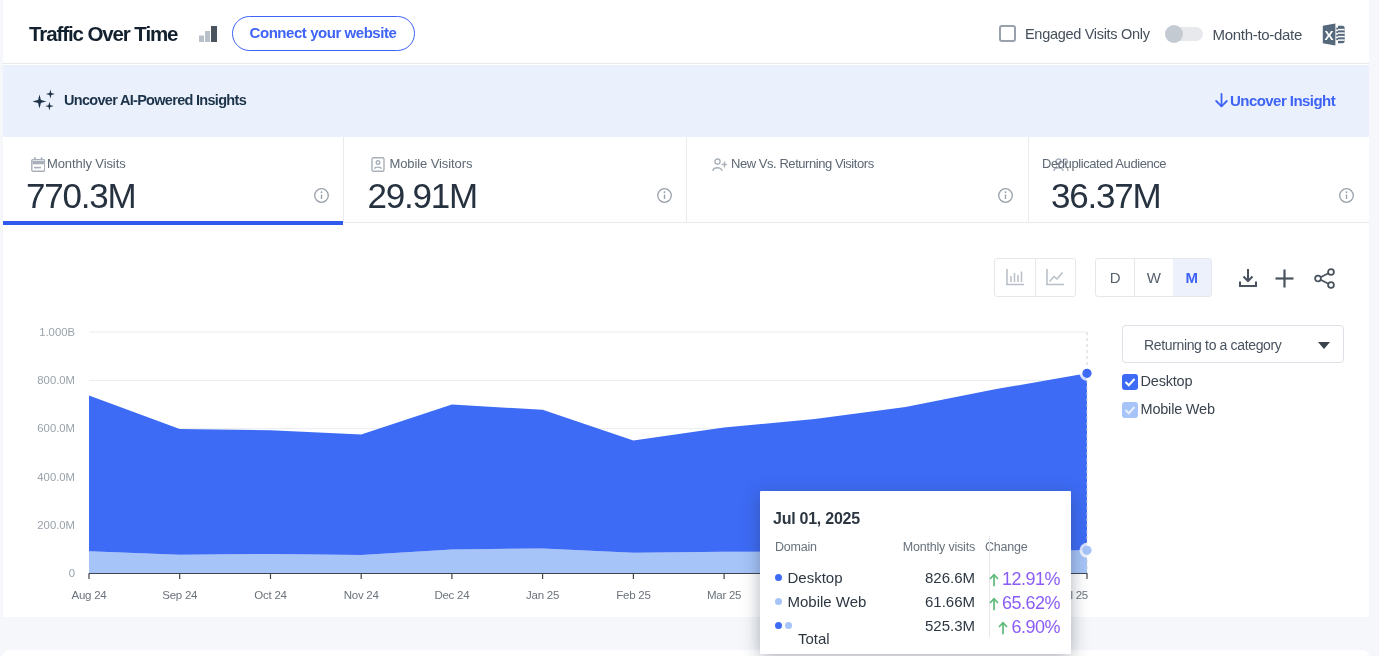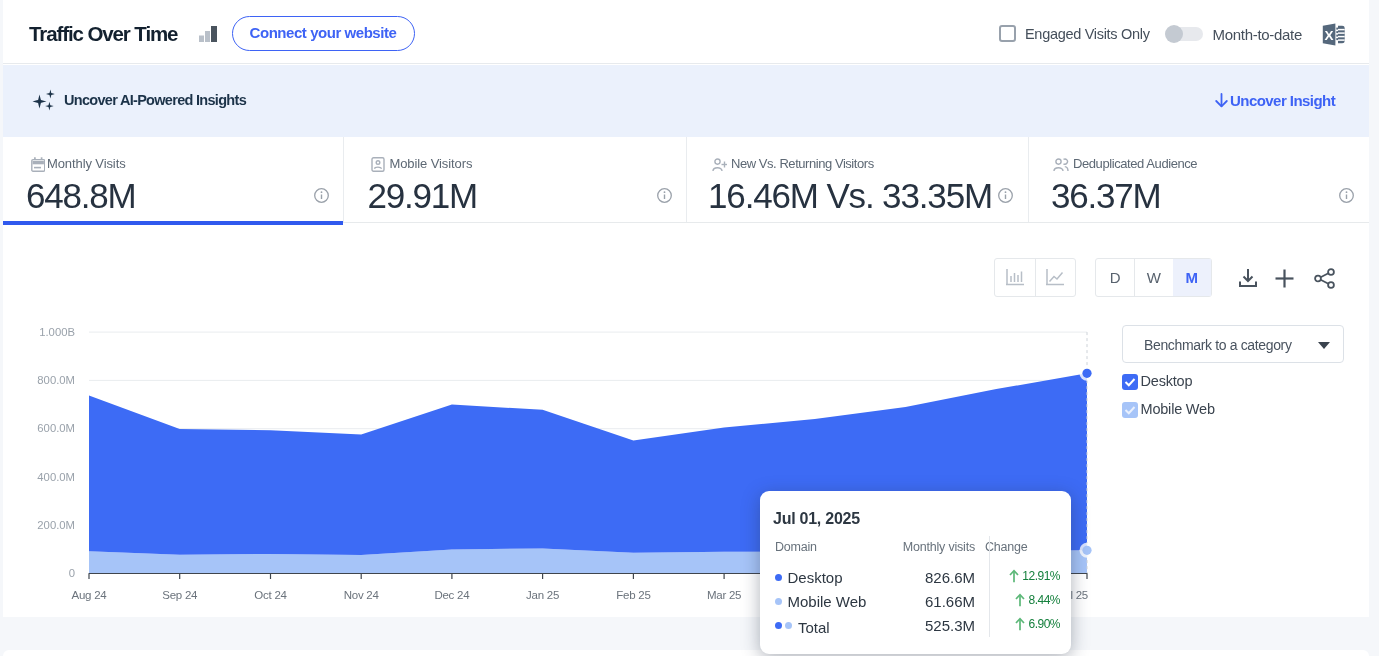--- a/index.html
+++ b/index.html
@@ -31,28 +31,28 @@
 .cell+.cell{border-left:1px solid #e5e8eb;}
 .dwm{width:38.3px;height:37px;text-align:center;line-height:37px;font-size:15px;color:#58626e;}
 #mcell{background:#edf1fc;color:#3e63f5;font-weight:700;}
 
 #bench{position:absolute;left:1122px;top:325px;width:222px;height:38px;border:1px solid #dce1e7;border-radius:4px;background:#fff;}
 #benchtxt{position:absolute;left:21px;top:10.5px;font-size:14px;letter-spacing:-.35px;color:#49535f;}
 #caret{position:absolute;right:13px;top:16px;width:0;height:0;border-left:6.5px solid transparent;border-right:6.5px solid transparent;border-top:7px solid #3a434e;}
 .lcb{position:absolute;left:1122px;width:16px;height:16px;border-radius:3px;}
 .llbl{position:absolute;left:1140.5px;font-size:14.5px;letter-spacing:-.2px;color:#3a434e;}
 
-#tip{position:absolute;left:760px;top:491px;width:311px;height:163px;background:#fff;border-radius:9px;box-shadow:0 4px 18px rgba(40,50,70,.38);z-index:10;}
+#tip{position:absolute;left:760px;top:491px;width:311px;height:163px;background:#fff;border-radius:1px;box-shadow:0 4px 18px rgba(40,50,70,.38);z-index:10;}
 #tiptitle{position:absolute;left:13px;top:18.5px;font-size:16px;font-weight:700;color:#2d3742;letter-spacing:-.25px;}
 .tiphead{position:absolute;top:48.5px;font-size:12.5px;letter-spacing:-.2px;color:#68727c;}
 #tipdiv{position:absolute;left:229px;top:45px;width:1px;height:101px;background:#e4e7eb;}
 .trow{position:absolute;font-size:15px;color:#2d3742;}
 .dot{position:absolute;width:7px;height:7px;border-radius:50%;}
 .tval{position:absolute;font-size:15px;color:#2d3742;text-align:right;width:70px;}
-.tchg{position:absolute;font-size:12px;letter-spacing:-.5px;color:#15803d;text-align:right;width:75px;left:225px;}
+.tchg{position:absolute;font-size:18px;letter-spacing:-.5px;color:#8b5cf6;text-align:right;width:75px;left:225px;}
 .tchg{display:flex;justify-content:flex-end;align-items:center;gap:3px;}
 .ar2{display:block;}
 #botcard{position:absolute;left:3px;top:650px;width:1366px;height:6px;background:#fff;border-radius:6px 6px 0 0;z-index:1;}
 svg text{font-family:"Liberation Sans",sans-serif;}
 #chartsvg{position:absolute;left:0;top:0;z-index:2;}
 .ctl{z-index:3;}
 </style></head>
 <body>
 <div id="card">
   <div id="hdr">
@@ -108,21 +108,21 @@
     <svg class="abs" style="left:27.5px;top:19.5px" width="14.5" height="15" viewBox="0 0 14.5 15">
       <g fill="none" stroke="#a9b0ba" stroke-width="1.4">
         <rect x="0.8" y="2.6" width="12.9" height="11.6" rx="1.2"></rect>
         <line x1="3.9" y1="0.3" x2="3.9" y2="3" stroke-width="1.7"></line>
           <line x1="10.6" y1="0.3" x2="10.6" y2="3" stroke-width="1.7"></line>
         <line x1="3" y1="10.6" x2="10" y2="10.6" stroke-width="1.6"></line>
       </g>
       <rect x="1.6" y="3.9" width="11.3" height="3.4" fill="#a9b0ba"></rect>
     </svg>
     <div class="clabel" style="left:44px">Monthly Visits</div>
-    <div class="cval" style="left:23px">648.8M</div>
+    <div class="cval" style="left:23px">770.3M</div>
     <svg class="info" style="left:310.5px;top:51px" viewBox="0 0 15 15">
         <circle cx="7.5" cy="7.5" r="6.8" fill="none" stroke="#9aa1aa" stroke-width="1.3"></circle>
         <line x1="7.5" y1="6.5" x2="7.5" y2="11" stroke="#9aa1aa" stroke-width="1.4"></line>
         <circle cx="7.5" cy="4.2" r="0.9" fill="#9aa1aa"></circle>
       </svg>
 
     <svg class="abs" style="left:368px;top:20px" width="14" height="15" viewBox="0 0 14 15">
       <g fill="none" stroke="#a9b0ba" stroke-width="1.4">
         <rect x="1" y="0.7" width="12" height="13.6" rx="1.5"></rect>
         <circle cx="7" cy="5.6" r="1.8"></circle>
@@ -139,36 +139,35 @@
 
     <svg class="abs" style="left:709px;top:21px" width="15" height="14" viewBox="0 0 15 14">
       <g fill="none" stroke="#a9b0ba" stroke-width="1.4">
         <circle cx="5.5" cy="3.6" r="2.6"></circle>
         <path d="M1 13 C1 8.6 10 8.6 10 13"></path>
         <line x1="12.5" y1="3.5" x2="12.5" y2="9.5"></line>
           <line x1="9.5" y1="6.5" x2="15.5" y2="6.5"></line>
       </g>
     </svg>
     <div class="clabel" style="left:728px;letter-spacing:-.45px">New Vs. Returning Visitors</div>
-    <div class="cval" style="left:705px;letter-spacing:-1.15px">16.46M Vs. 33.35M</div>
     <svg class="info" style="left:994.5px;top:51px" viewBox="0 0 15 15">
         <circle cx="7.5" cy="7.5" r="6.8" fill="none" stroke="#9aa1aa" stroke-width="1.3"></circle>
         <line x1="7.5" y1="6.5" x2="7.5" y2="11" stroke="#9aa1aa" stroke-width="1.4"></line>
         <circle cx="7.5" cy="4.2" r="0.9" fill="#9aa1aa"></circle>
       </svg>
 
     <svg class="abs" style="left:1050px;top:21px" width="16" height="14" viewBox="0 0 16 14">
       <g fill="none" stroke="#a9b0ba" stroke-width="1.4">
         <circle cx="5.5" cy="3.6" r="2.6"></circle>
         <path d="M1 13 C1 8.6 10 8.6 10 13"></path>
         <path d="M10.5 1.4 a2.6 2.6 0 1 1 0 4.4"></path>
         <path d="M11.8 8.6 C14.8 8.8 15 11 15 13"></path>
       </g>
     </svg>
-    <div class="clabel" style="left:1070px;letter-spacing:-.42px">Deduplicated Audience</div>
+    <div class="clabel" style="left:1039px;letter-spacing:-.42px">Deduplicated Audience</div>
     <div class="cval" style="left:1048px">36.37M</div>
     <svg class="info" style="left:1335.5px;top:51px" viewBox="0 0 15 15">
         <circle cx="7.5" cy="7.5" r="6.8" fill="none" stroke="#9aa1aa" stroke-width="1.3"></circle>
         <line x1="7.5" y1="6.5" x2="7.5" y2="11" stroke="#9aa1aa" stroke-width="1.4"></line>
         <circle cx="7.5" cy="4.2" r="0.9" fill="#9aa1aa"></circle>
       </svg>
     <div id="bluebar"></div>
   </div>
 </div>
 
@@ -261,21 +260,21 @@
 </svg>
 <svg class="abs ctl" style="left:1314px;top:268px" width="21" height="21" viewBox="0 0 21 21" fill="none" stroke="#49535e" stroke-width="1.8">
   <circle cx="17" cy="4" r="2.9"></circle>
     <circle cx="4" cy="10.5" r="2.9"></circle>
     <circle cx="17" cy="17" r="2.9"></circle>
   <line x1="6.6" y1="9.2" x2="14.4" y2="5.3"></line>
     <line x1="6.6" y1="11.8" x2="14.4" y2="15.7"></line>
 </svg>
 
 <div id="bench" class="ctl">
-  <div id="benchtxt">Benchmark to a category</div>
+  <div id="benchtxt">Returning to a category</div>
   <div id="caret"></div>
 </div>
 <div class="lcb ctl" style="top:373.5px;background:#3d6bf5">
   <svg width="16" height="16" viewBox="0 0 16 16">
       <polyline points="3.5,8 6.8,11.2 12.5,5" fill="none" stroke="#fff" stroke-width="2"></polyline>
     </svg>
 </div>
 <div class="llbl ctl" style="top:373px">Desktop</div>
 <div class="lcb ctl" style="top:401.5px;background:#a6c4f8">
   <svg width="16" height="16" viewBox="0 0 16 16">
@@ -301,25 +300,25 @@
       <span>12.91%</span>
     </div>
   <div class="dot" style="left:15px;top:107px;background:#a6c4f8"></div>
   <div class="trow" style="left:27.5px;top:101.5px">Mobile Web</div>
   <div class="tval" style="left:145px;top:101.5px">61.66M</div>
   <div class="tchg" style="top:102px">
       <svg class="ar2" width="10" height="14" viewBox="0 0 10 14" fill="none" stroke="#5cb878" stroke-width="1.7">
         <line x1="5" y1="13.3" x2="5" y2="2"></line>
         <polyline points="1,6 5,1.7 9,6"></polyline>
       </svg>
-      <span>8.44%</span>
+      <span>65.62%</span>
     </div>
   <div class="dot" style="left:14.5px;top:131px;background:#3d6bf5"></div>
   <div class="dot" style="left:25px;top:131px;background:#a6c4f8"></div>
-  <div class="trow" style="left:38px;top:128px">Total</div>
+  <div class="trow" style="left:38px;top:139px">Total</div>
   <div class="tval" style="left:145px;top:125.5px">525.3M</div>
   <div class="tchg" style="top:126px">
       <svg class="ar2" width="10" height="14" viewBox="0 0 10 14" fill="none" stroke="#5cb878" stroke-width="1.7">
         <line x1="5" y1="13.3" x2="5" y2="2"></line>
         <polyline points="1,6 5,1.7 9,6"></polyline>
       </svg>
       <span>6.90%</span>
     </div>
 </div>
 <div id="botcard"></div>

